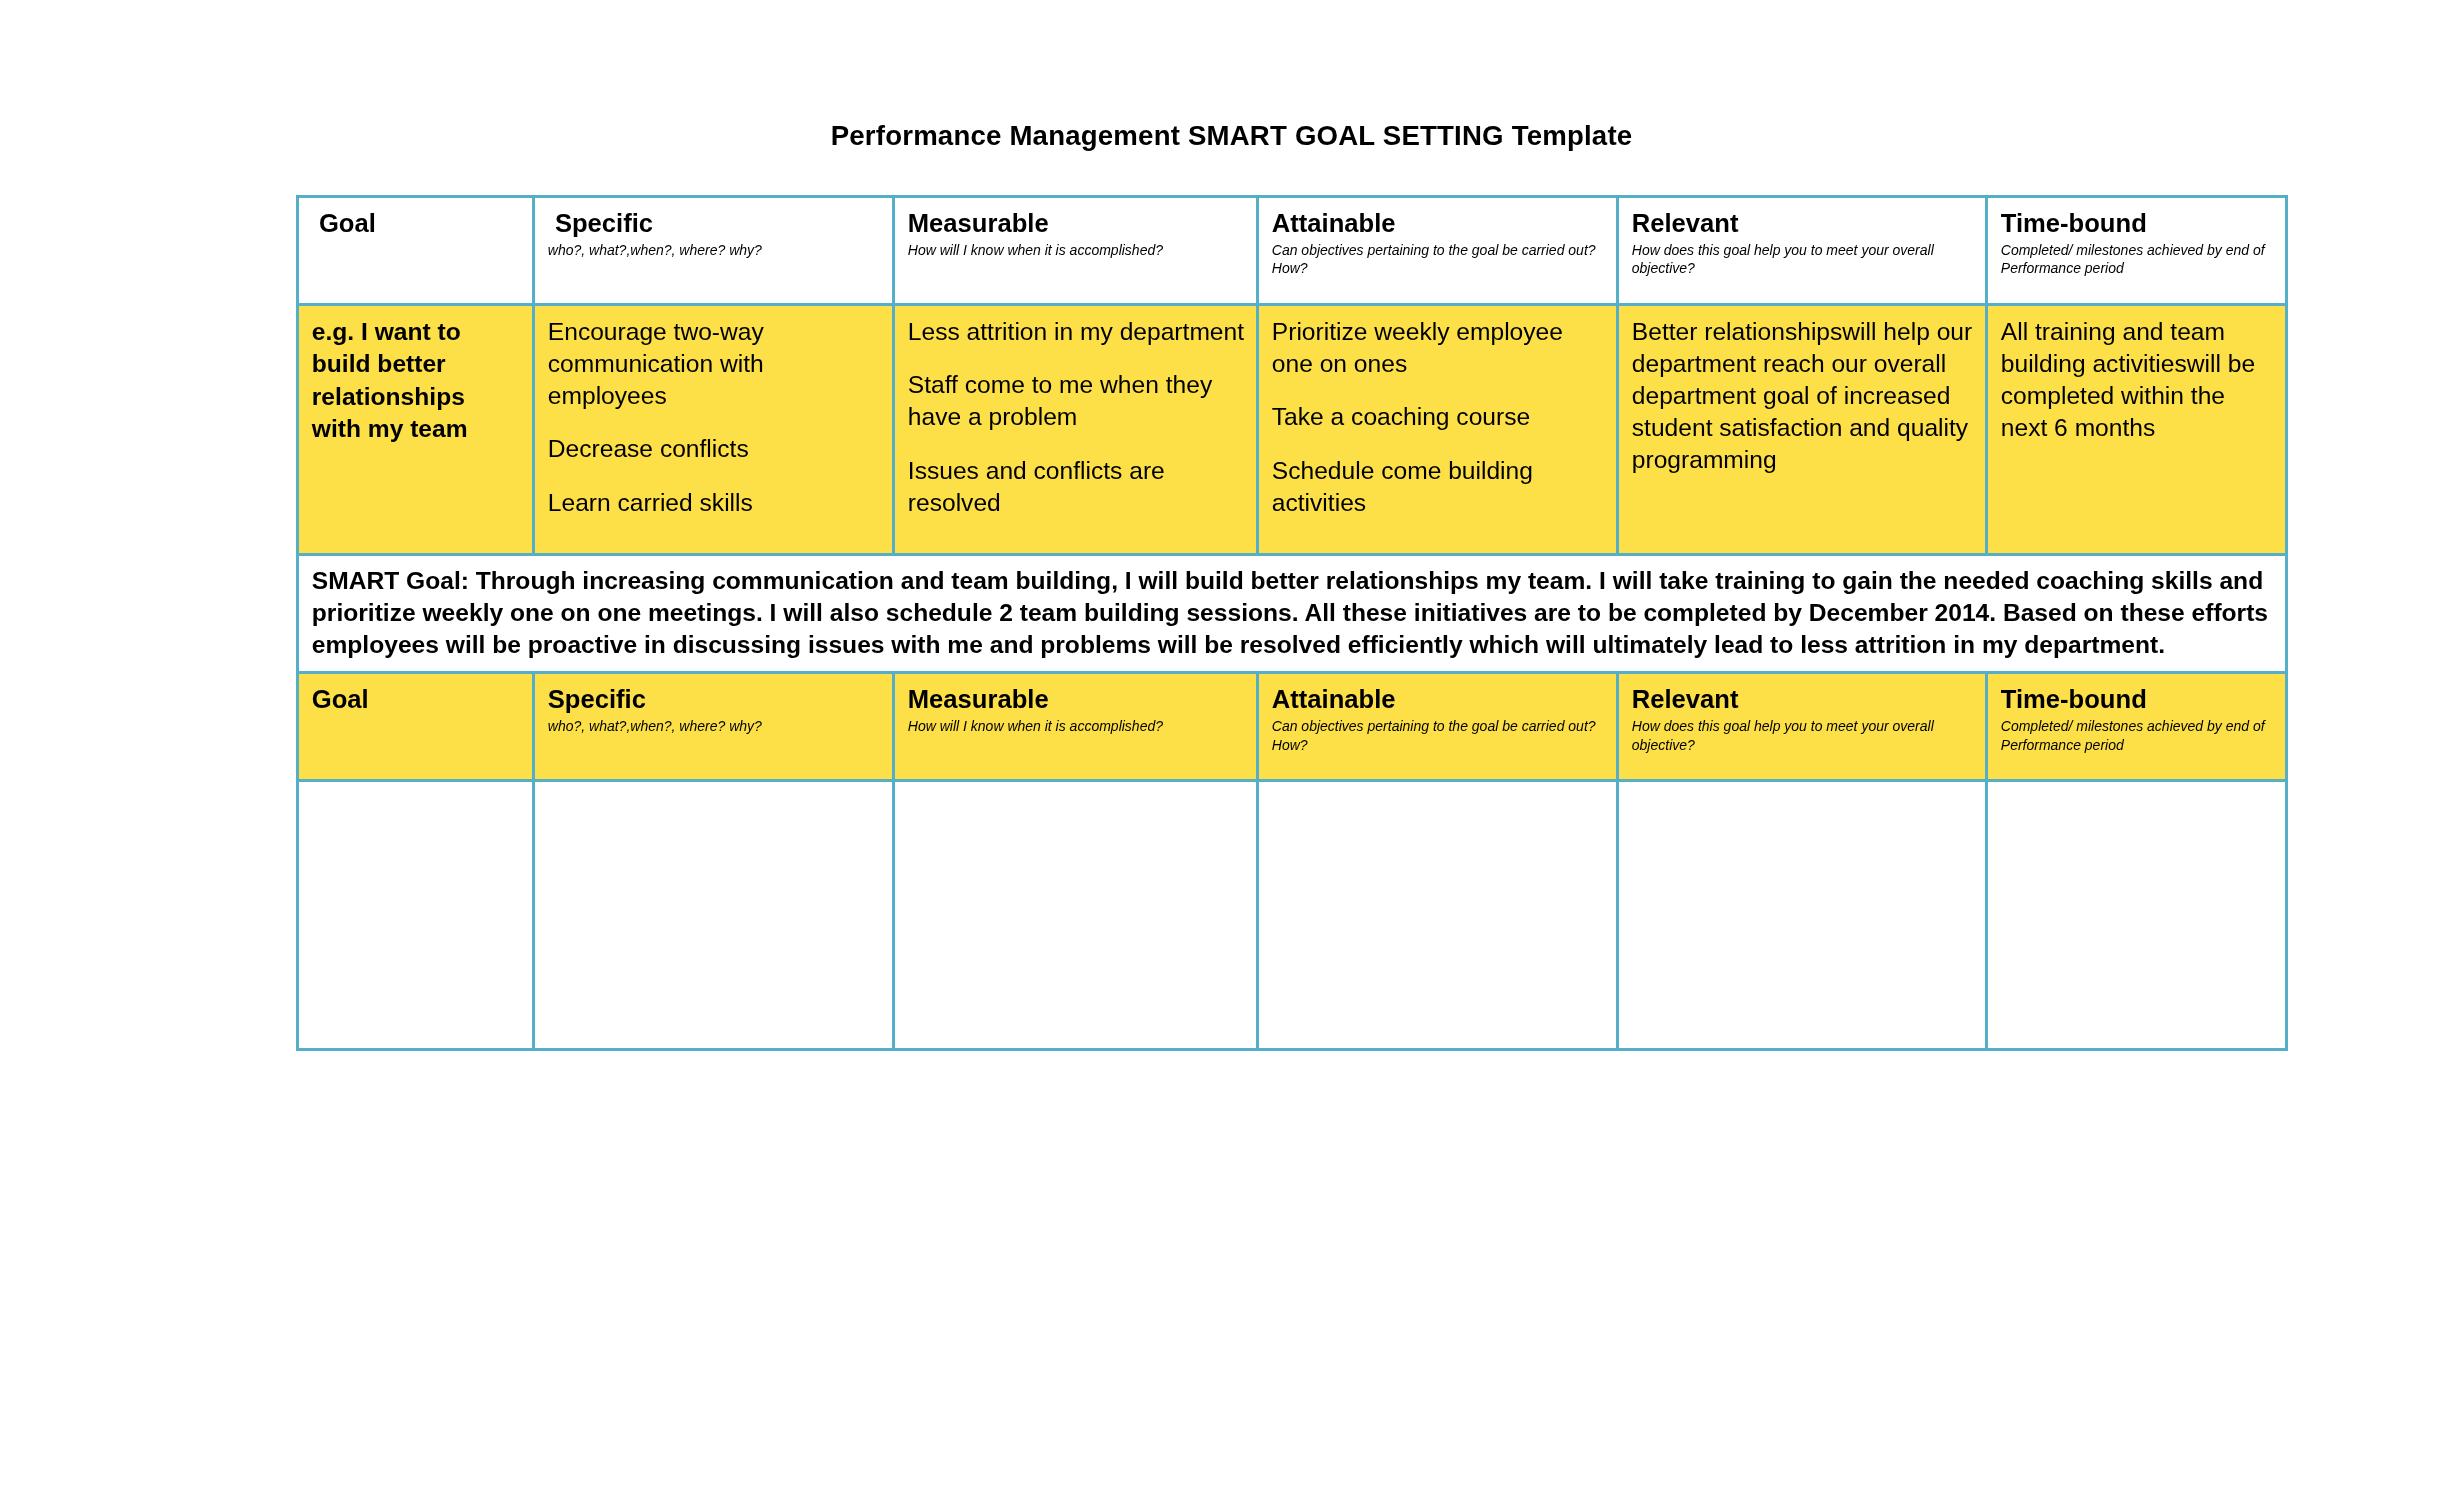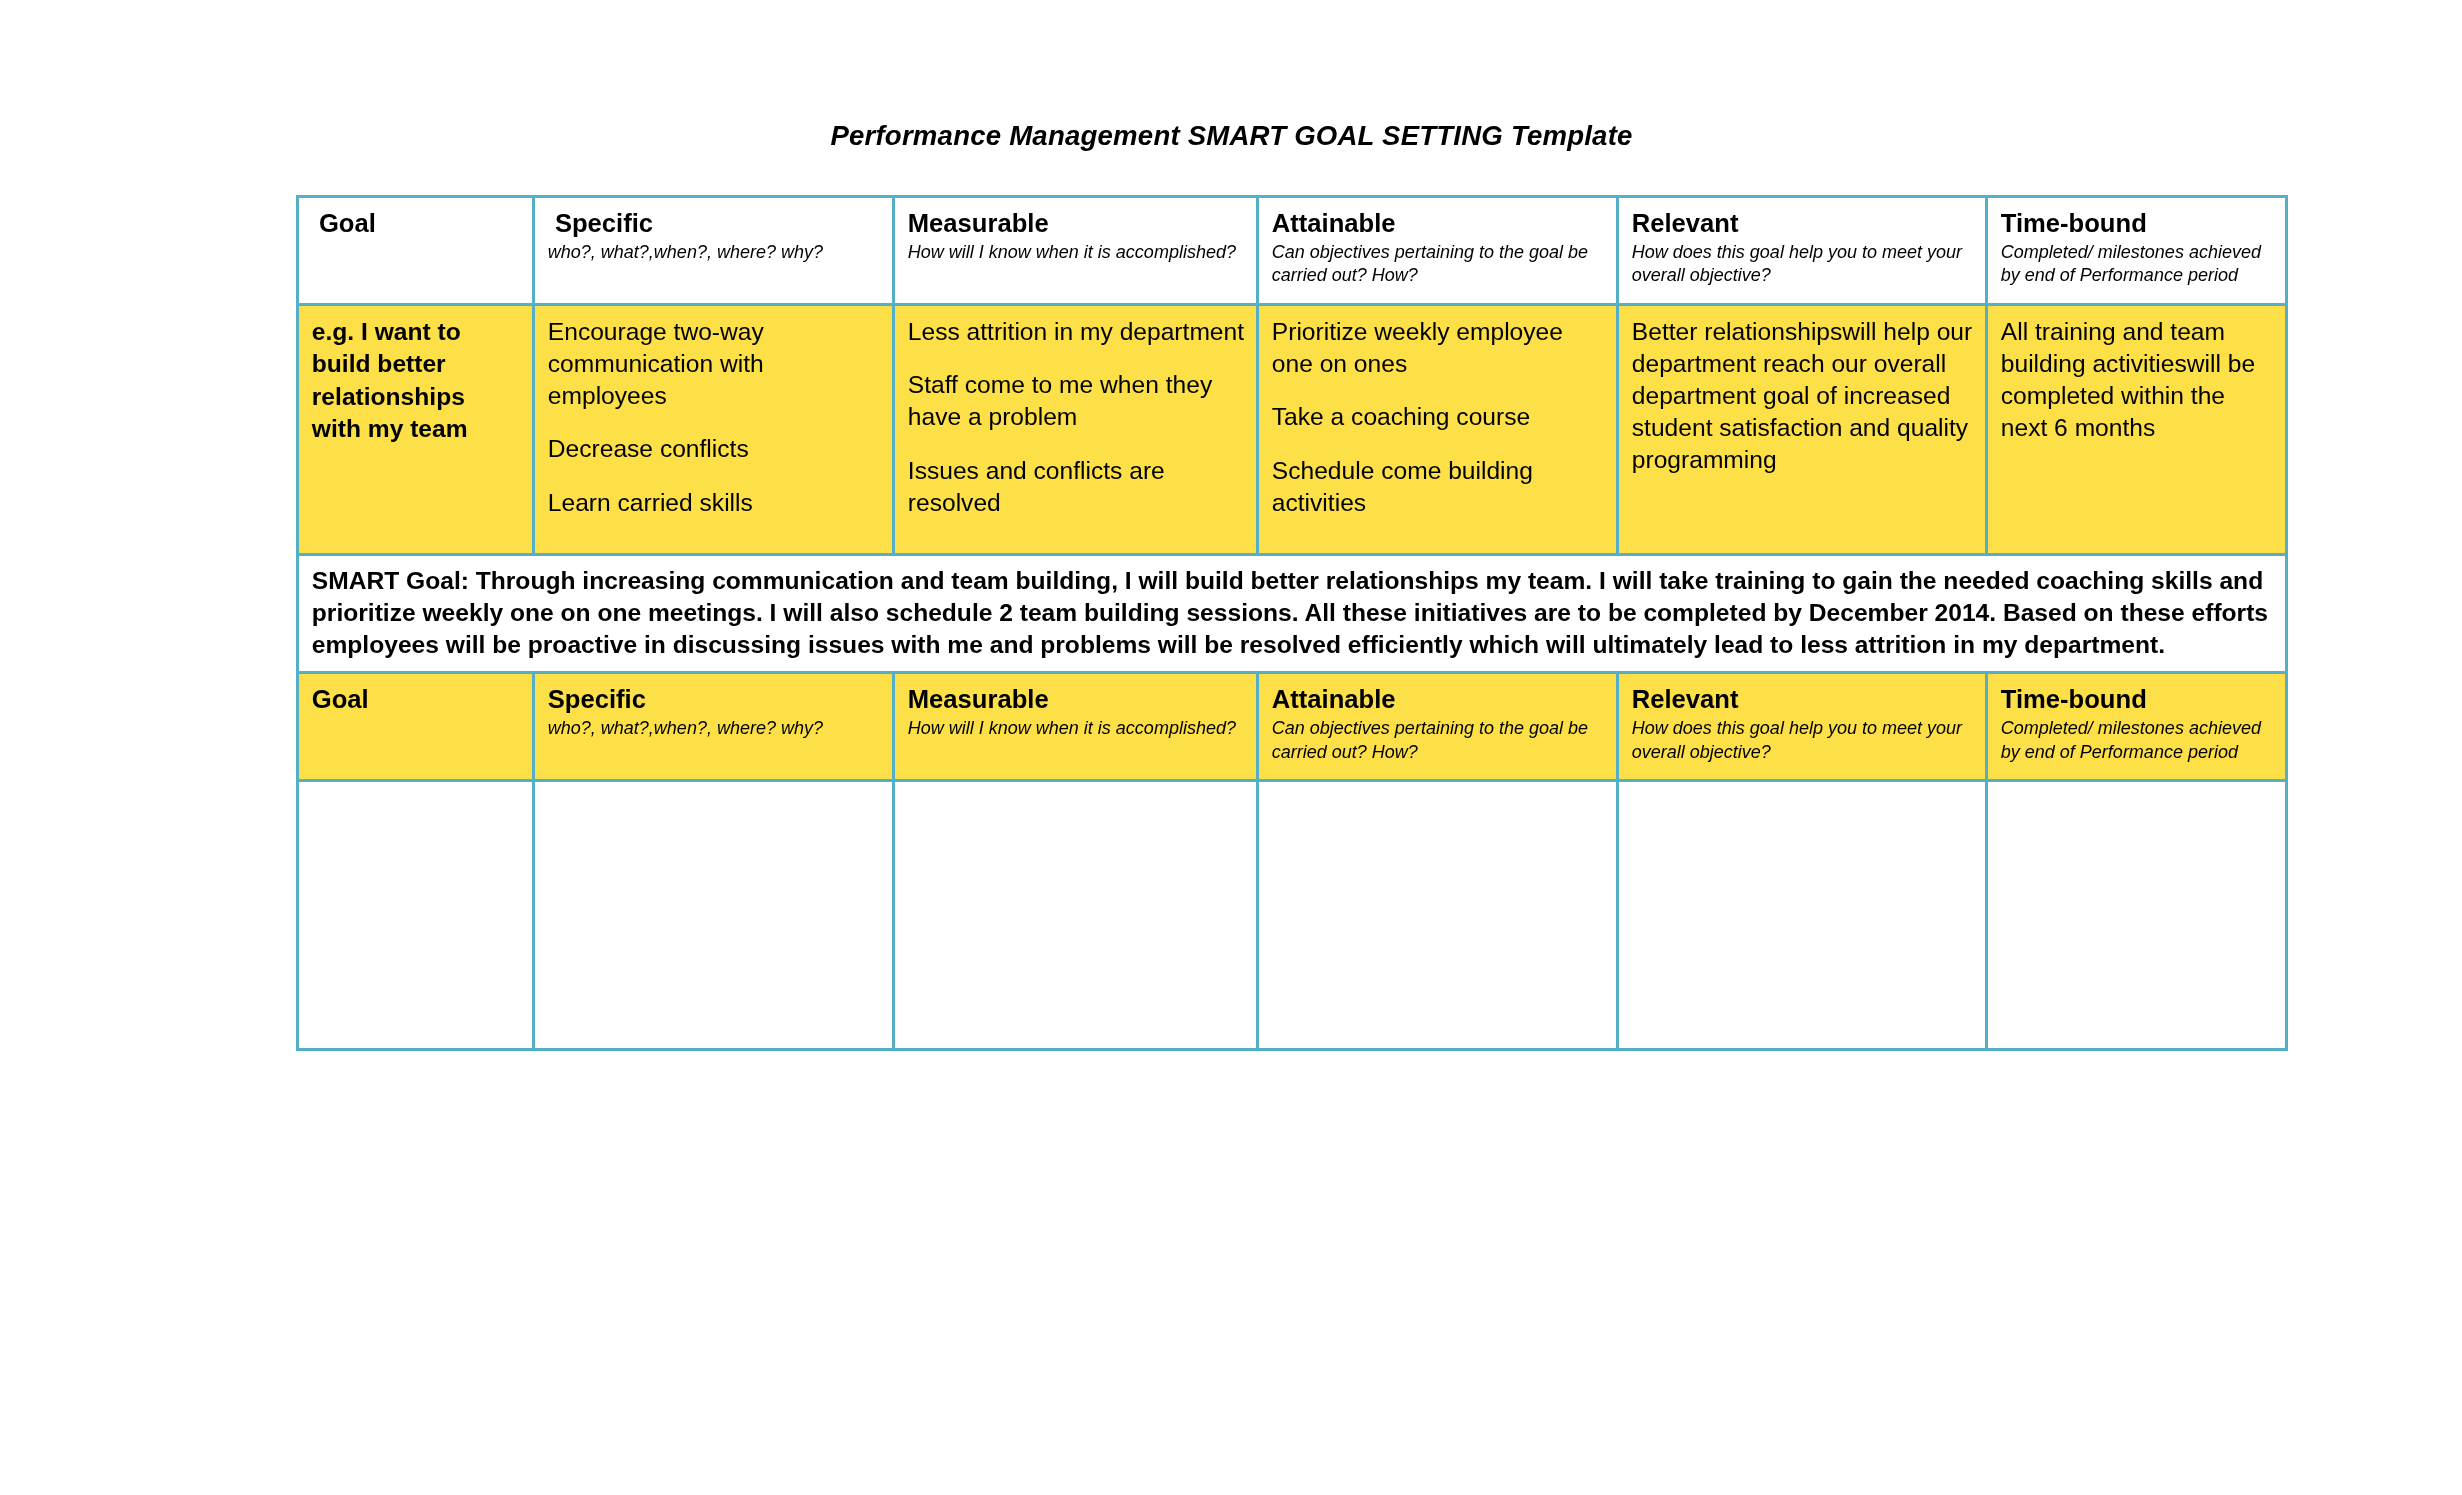--- a/index.html
+++ b/index.html
@@ -23,21 +23,20 @@
 
   .doc-title {
     position: absolute;
     left: 0;
     top: 120px;
     width: 2463px;
     text-align: center;
     font-size: 27.6px;
     font-weight: bold;
     letter-spacing: 0.2px;
-    font-style: italic;
   }
 
   .smart-table {
     position: absolute;
     left: 296px;
     top: 195px;
     width: 1990px;
     border-collapse: collapse;
     table-layout: fixed;
     padding-left: 41px;
@@ -59,21 +58,21 @@
   col.c-rel   { width: 369px; }
   col.c-time  { width: 300px; }
 
   .hdr-title {
     font-size: 25.6px;
     font-weight: bold;
     line-height: 1.18;
     white-space: pre;
   }
   .hdr-sub {
-    font-size: 18px;
+    font-size: 14px;
     font-style: italic;
     line-height: 1.30;
     margin-top: 3px;
   }
 
   
   .row-white td { background: #ffffff; }
   .row-blue td  { background: #fde047; }
 
   

